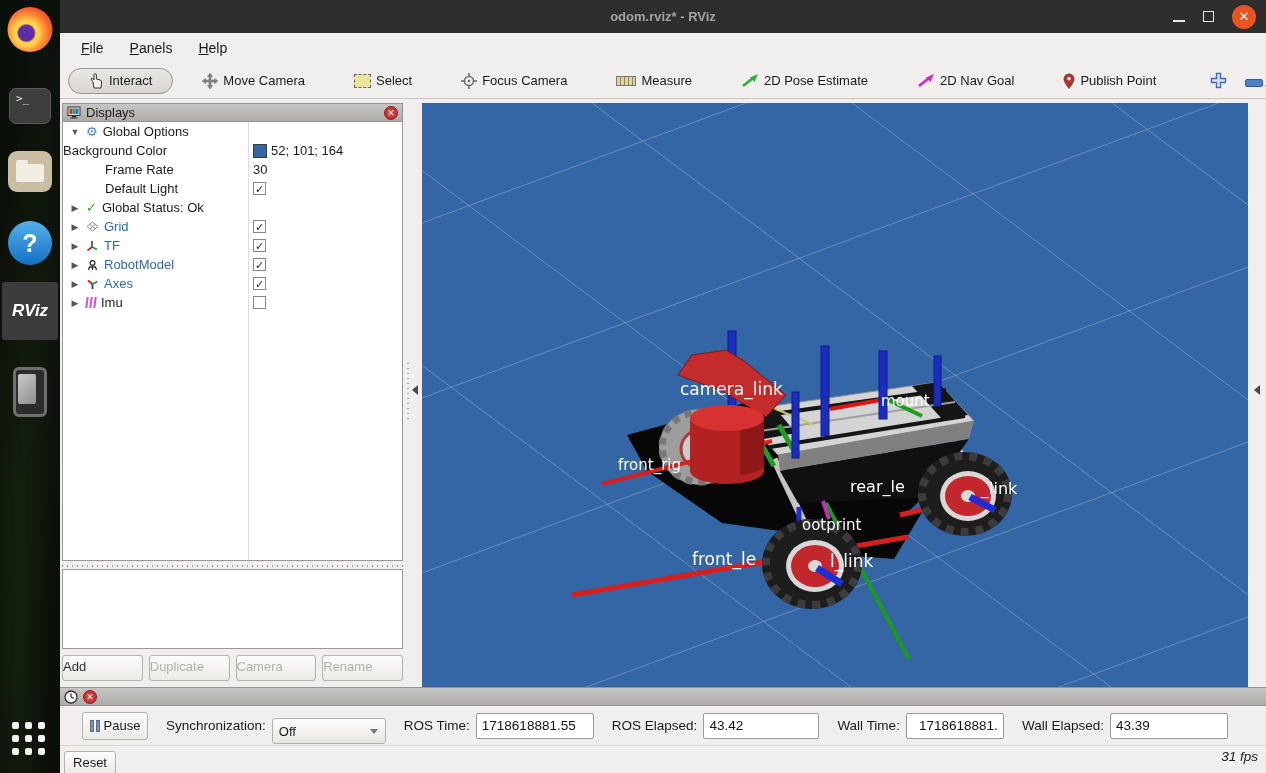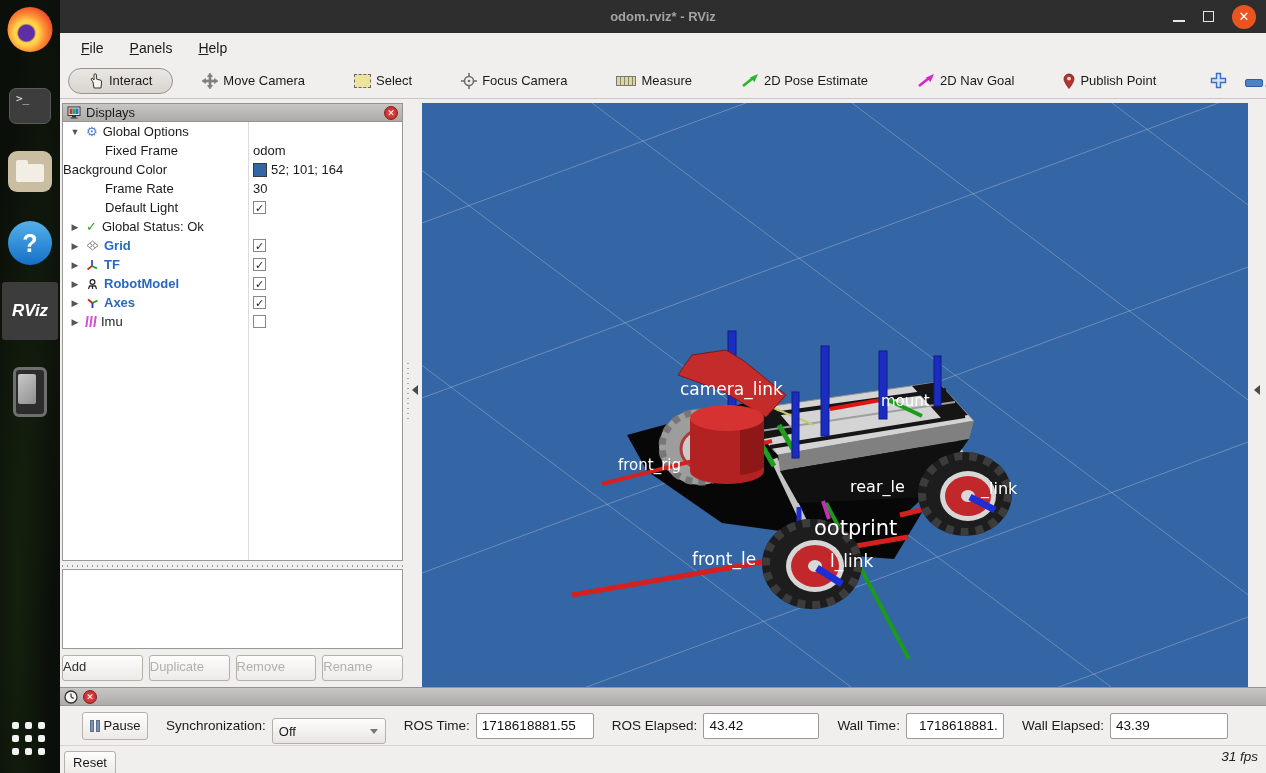--- a/index.html
+++ b/index.html
@@ -65,21 +65,21 @@
   .phead .ptitle{flex:1;font-size:13px;}
   .closebtn{width:14px;height:14px;border-radius:50%;background:radial-gradient(#e05050,#b92222);
             border:1px solid #8e1a1a;color:#fff;font-size:9px;line-height:13px;text-align:center;box-sizing:border-box;}
   #tree{position:absolute;left:0;top:19px;width:341px;height:439px;background:#fff;border:1px solid #999;
         border-top:none;box-sizing:border-box;overflow:hidden;}
   #tree::after{content:"";position:absolute;left:185px;top:0;bottom:0;width:1px;background:#dcdcdc;}
   .trow{position:relative;height:19px;display:flex;align-items:center;}
   .tlabel{display:flex;align-items:center;gap:5px;width:185px;box-sizing:border-box;font-size:13px;}
   .tvalue{position:absolute;left:190px;display:flex;align-items:center;gap:4px;font-size:13px;}
   .exp{width:12px;text-align:center;color:#555;font-size:9px;flex:none;}
-  .blue{color:#2a68c0;font-weight:bold;}
+  .blue{color:#2a68c0;font-weight:normal;}
   .cbox{width:13px;height:13px;background:#fff;border:1px solid #878787;font-size:11px;line-height:12px;
         text-align:center;color:#1d1d1d;font-weight:bold;box-sizing:border-box;}
   .swatch{width:12px;height:12px;background:#3465a4;border:1px solid #3a3a3a;}
   .gear{color:#4d7fc0;font-size:13px;line-height:13px;}
   .gcheck{color:#2e9e2e;font-weight:bold;font-size:13px;}
   .imuico{display:inline-flex;gap:2px;}
   .imuico i{width:2px;height:11px;background:#d24fd2;transform:skewX(-8deg);}
   #hsplit{position:absolute;left:0;top:460px;width:341px;height:5px;
           background-image:radial-gradient(circle,#9a9a9a 0.8px,transparent 1px);background-size:5px 4px;
           background-repeat:repeat-x;background-position:center;}
@@ -277,28 +277,20 @@
 
       <div id="tree">
         <div class="trow">
           <div class="tlabel" style="padding-left:6px">
             <span class="exp">▼</span>
             <span class="gear">⚙</span>
             <span>Global Options</span>
           </div>
         </div>
         <div class="trow">
-          <div class="tlabel" style="padding-left:42px">
-              <span>Fixed Frame</span>
-            </div>
-          <div class="tvalue">
-              <span>odom</span>
-            </div>
-        </div>
-        <div class="trow">
           <div class="tlabel" style="">
               <span>Background Color</span>
             </div>
           <div class="tvalue">
             <span class="swatch"></span>
             <span>52; 101; 164</span>
           </div>
         </div>
         <div class="trow">
           <div class="tlabel" style="padding-left:42px">
@@ -403,21 +395,21 @@
             </div>
         </div>
       </div>
 
       <div id="hsplit"></div>
       <div id="descbox"></div>
 
       <div id="dbtns">
         <div class="btn">Add</div>
         <div class="btn disabled">Duplicate</div>
-        <div class="btn disabled">Remove</div>
+        <div class="btn disabled">Camera</div>
         <div class="btn disabled">Rename</div>
       </div>
     </div>
 
     <div id="vsplit">
       <div class="vdots"></div>
       <div class="collapse"></div>
     </div>
 
     <div id="viewport">
@@ -510,21 +502,21 @@
             <line x1="395" y1="465" x2="420" y2="481" stroke="#1c2fd4" stroke-width="7"></line>
           </g>
         </g>
       </svg>
       
       <div class="vplabel" style="left:258px;top:276px;font-size:17px">camera_link</div>
       <div class="vplabel" style="left:459px;top:289px;font-size:15px">mount</div>
       <div class="vplabel" style="left:196px;top:353px;font-size:15px">front_rig</div>
       <div class="vplabel" style="left:428px;top:374px;font-size:16px">rear_le</div>
       <div class="vplabel" style="left:559px;top:376px;font-size:16px">_link</div>
-      <div class="vplabel" style="left:392px;top:413px;font-size:21px">ootprint</div>
+      <div class="vplabel" style="left:380px;top:413px;font-size:15px">ootprint</div>
       <div class="vplabel" style="left:270px;top:446px;font-size:17px">front_le</div>
       <div class="vplabel" style="left:408px;top:448px;font-size:17px">l_link</div>
     </div>
 
     <div id="rstrip">
       <div class="collapse"></div>
     </div>
   </div>
 
   <div id="tpanel">

